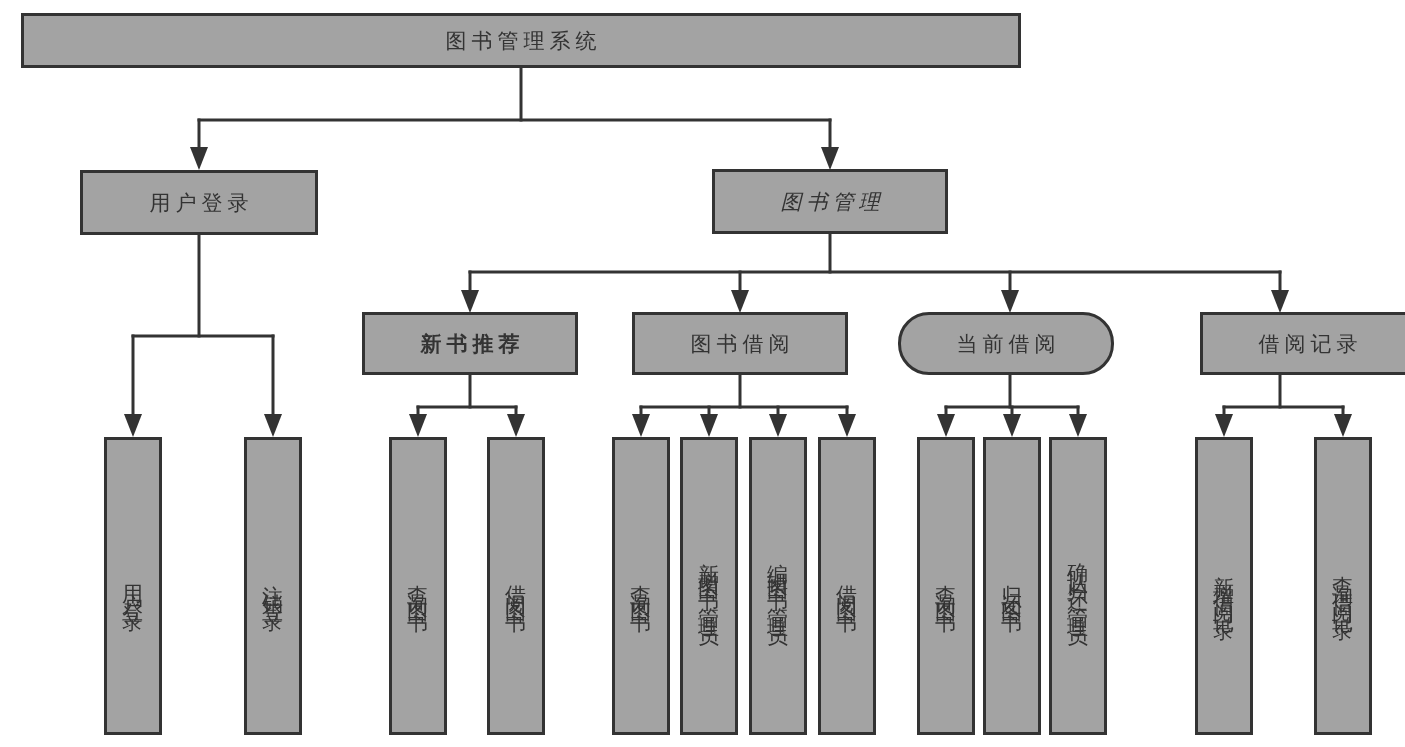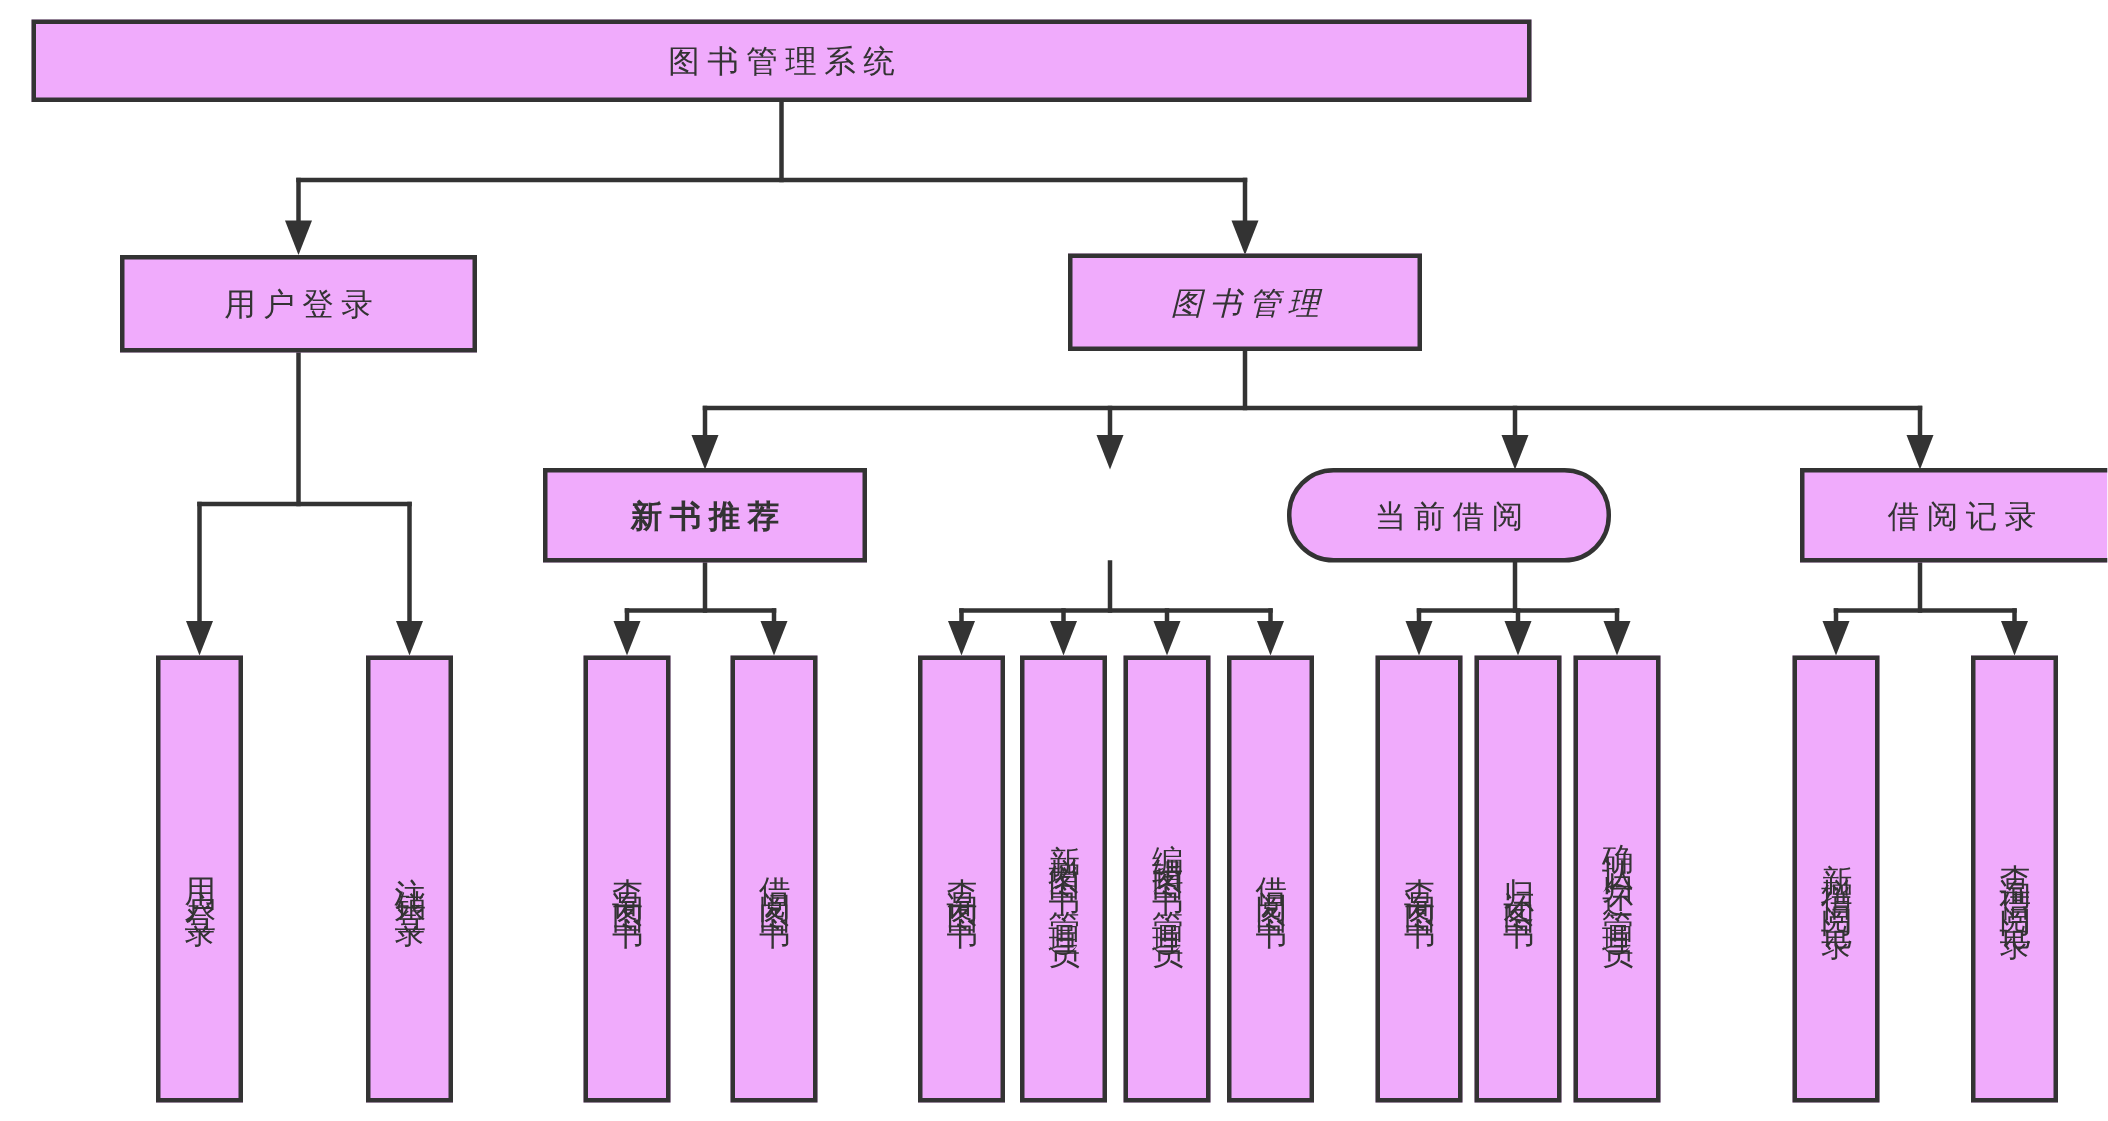--- a/index.html
+++ b/index.html
@@ -13,21 +13,21 @@
     overflow: hidden;
   }
   svg.connectors {
     position: absolute;
     left: 0; top: 0;
     width: 1405px; height: 747px;
     pointer-events: none;
   }
   .box {
     position: absolute;
-    background: #f0abfc;
+    background: #a3a3a3;
     border: 3px solid #333333;
     box-sizing: border-box;
     display: flex;
     align-items: center;
     justify-content: center;
     z-index: 2;
   }
   .h-label {
     font-size: 21px;
     letter-spacing: 5px;
@@ -43,21 +43,21 @@
     letter-spacing: 9px;
     white-space: nowrap;
     color: #333333;
   }
   
   .n-root { left: 21px;  top: 13px;  width: 1000px; height: 55px; }
   .n-l2a  { left: 80px;  top: 170px; width: 238px;  height: 65px; }
   .n-l2b  { left: 712px; top: 169px; width: 236px;  height: 65px; font-style: italic; }
   .n-l3a  { left: 362px; top: 312px; width: 216px;  height: 63px; font-weight: bold; }
   .n-l3b  { left: 632px; top: 312px; width: 216px;  height: 63px; }
-  .n-l3c  { left: 858px; top: 312px; width: 216px;  height: 63px; border-radius: 31px; }
+  .n-l3c  { left: 898px; top: 312px; width: 216px;  height: 63px; border-radius: 31px; }
   .n-l3d  { left: 1200px;top: 312px; width: 216px;  height: 63px; }
   .leaf   { top: 437px; width: 58px; height: 298px; }
   .n-g1a { left: 104px; }  .n-g1b { left: 244px; }
   .n-g2a { left: 389px; }  .n-g2b { left: 487px; }
   .n-g3a { left: 612px; }  .n-g3b { left: 680px; }
   .n-g3c { left: 749px; }  .n-g3d { left: 818px; }
   .n-g4a { left: 917px; }  .n-g4b { left: 983px; }  .n-g4c { left: 1049px; }
   .n-g5a { left: 1195px; } .n-g5b { left: 1314px; }
   .watermark {
     position: absolute;
@@ -148,20 +148,23 @@
   <div class="box n-l2a">
     <span class="h-label">用户登录</span>
   </div>
   <div class="box n-l2b">
     <span class="h-label">图书管理</span>
   </div>
 
   <div class="box n-l3a">
     <span class="h-label">新书推荐</span>
   </div>
+  <div class="box n-l3b">
+    <span class="h-label">图书借阅</span>
+  </div>
   <div class="box n-l3c">
     <span class="h-label">当前借阅</span>
   </div>
   <div class="box n-l3d">
     <span class="h-label">借阅记录</span>
   </div>
 
   <div class="box leaf n-g1a">
     <span class="v-label">用户登录</span>
   </div>

